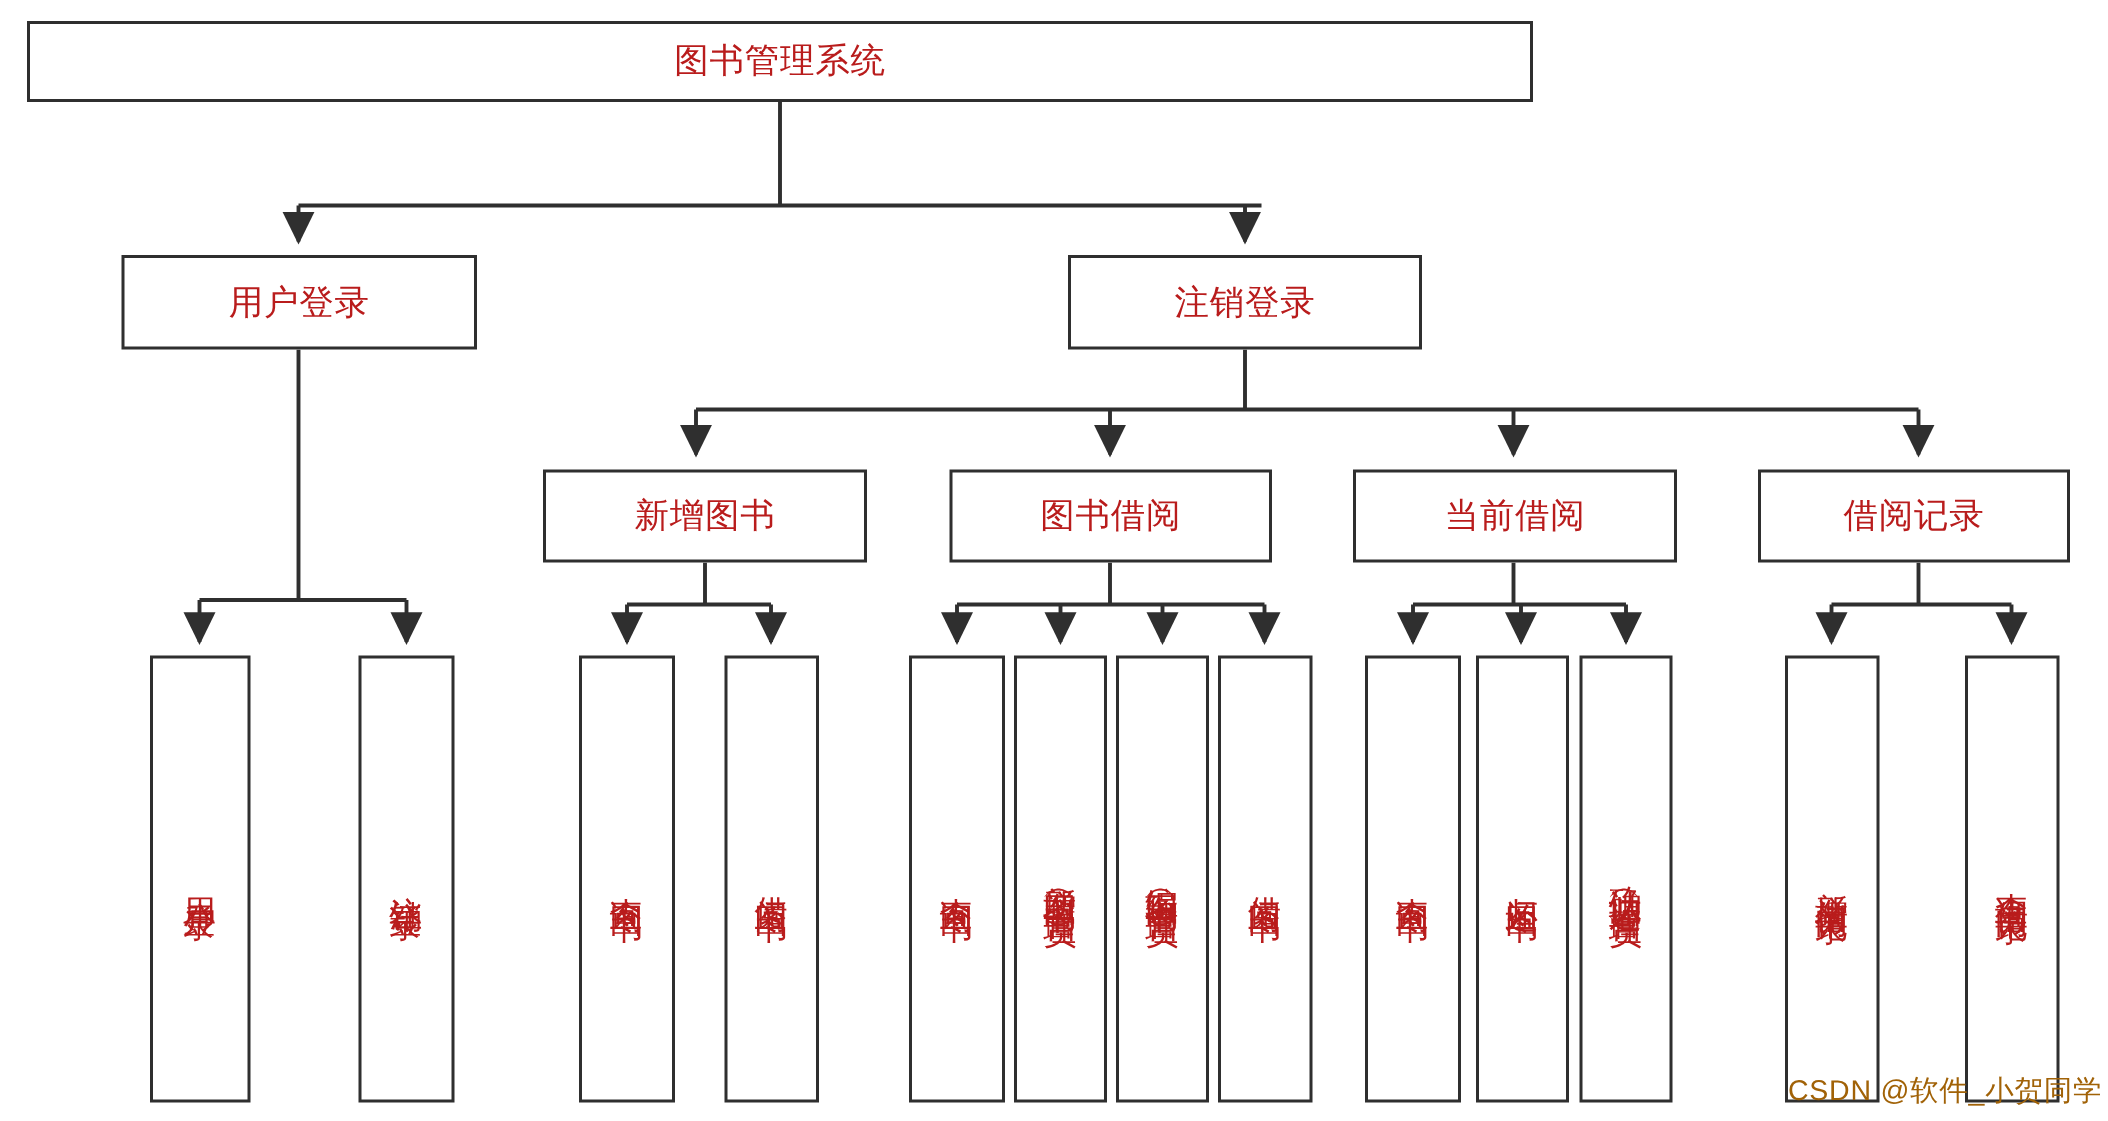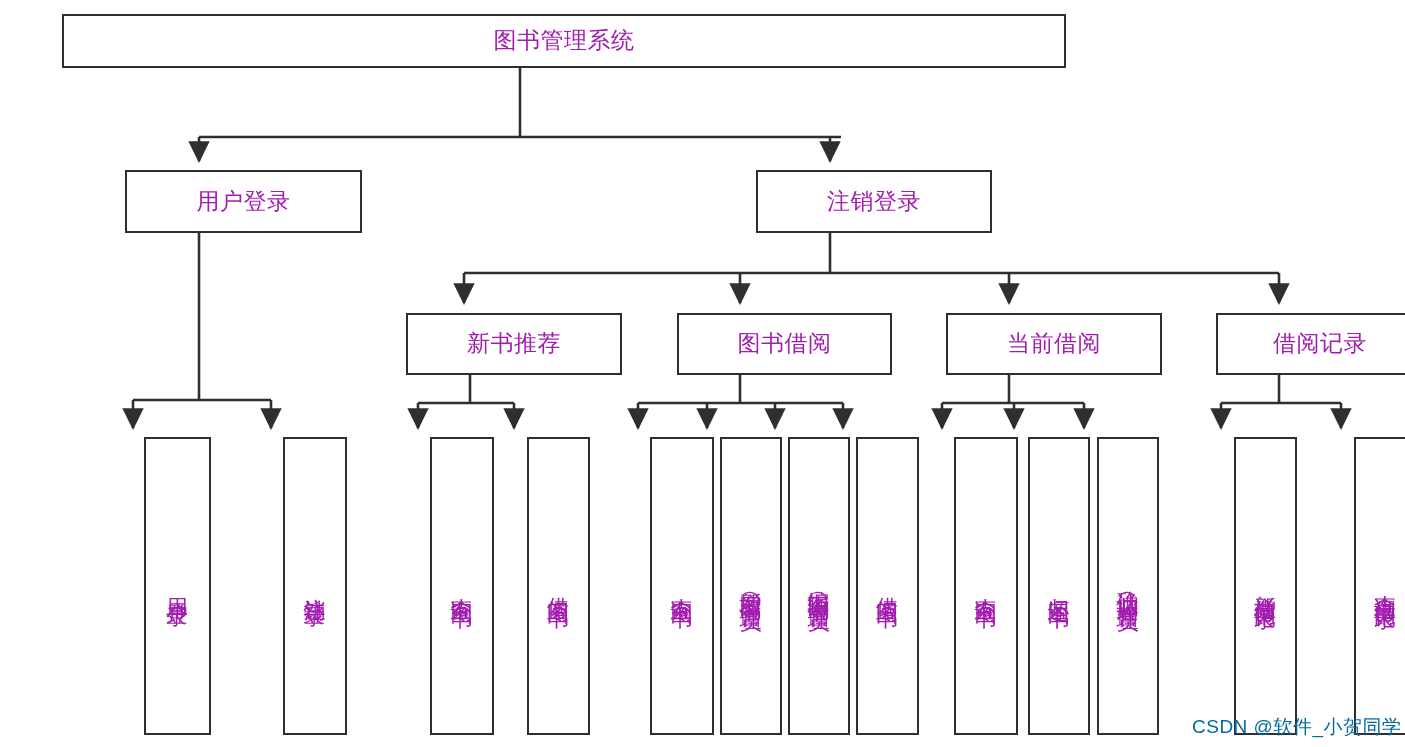--- a/index.html
+++ b/index.html
@@ -27,23 +27,22 @@
     pointer-events: none;
   }
   .node {
     position: absolute;
     box-sizing: border-box;
     border: 2px solid #2f2f2f;
     background: #ffffff;
     display: flex;
     align-items: center;
     justify-content: center;
-    color: #a21caf;
+    color: #b91c1c;
     z-index: 2;
-    margin-left: 44px;
   }
   .node .label {
     display: block;
     text-align: center;
     line-height: 1.18;
     letter-spacing: 0.5px;
   }
   .node.h .label {
     font-size: 23px;
     white-space: nowrap;
@@ -56,21 +55,21 @@
     writing-mode: vertical-rl;
     text-orientation: upright;
     font-size: 22px;
     letter-spacing: 3px;
     line-height: 1.05;
     white-space: nowrap;
   }
   .watermark {
     position: absolute;
     font-size: 19px;
-    color: #0369a1;
+    color: #a16207;
     white-space: nowrap;
     z-index: 5;
     letter-spacing: 0.5px;
   }
 </style>
 </head>
 <body>
 
 <div id="canvas">
 
@@ -129,21 +128,21 @@
   </div>
 
   <div class="node h" style="left:81px; top:170px; width:237px; height:63px;">
     <span class="label">用户登录</span>
   </div>
   <div class="node h" style="left:712px; top:170px; width:236px; height:63px;">
     <span class="label">注销登录</span>
   </div>
 
   <div class="node h" style="left:362px; top:313px; width:216px; height:62px;">
-    <span class="label">新书推荐</span>
+    <span class="label">新增图书</span>
   </div>
   <div class="node h" style="left:902px; top:313px; width:216px; height:62px;">
     <span class="label">当前借阅</span>
   </div>
   <div class="node h" style="left:633px; top:313px; width:215px; height:62px;">
     <span class="label">图书借阅</span>
   </div>
   <div class="node h" style="left:1172px; top:313px; width:208px; height:62px;">
     <span class="label">借阅记录</span>
   </div>

